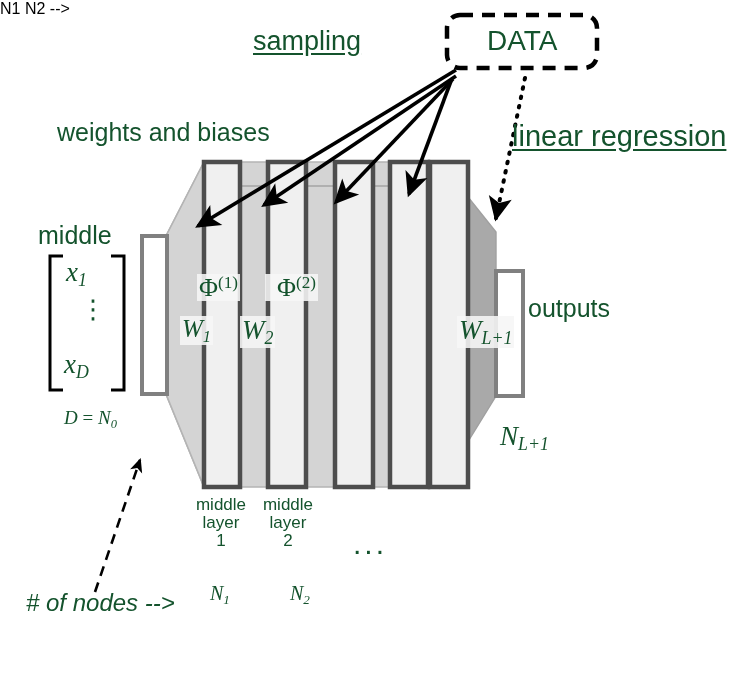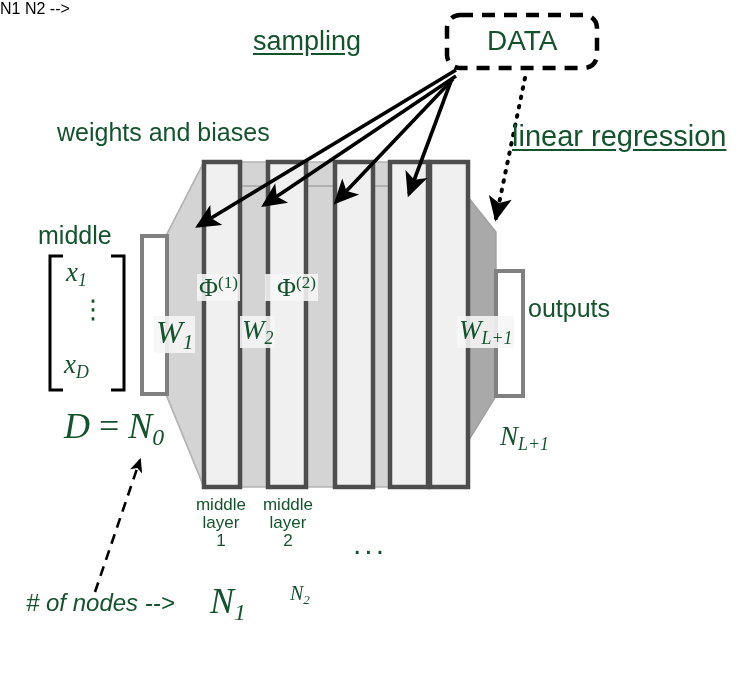--- a/index.html
+++ b/index.html
@@ -138,37 +138,37 @@
     <span>x</span><sub>1</sub>
   </div>
 
   <div class="lbl serif" style="left:80px; top:296px; font-size:26px;">⋮</div>
 
   <div class="lbl math" style="left:64px; top:350px; font-size:27px;">
     <span>x</span><sub>D</sub>
   </div>
 
   
-  <div class="lbl math" style="left:64px; top:408px; font-size:36px;">
+  <div class="lbl math" style="left:64px; top:408px; font-size:19px;">
     <span>D</span>
     <span class="upr">=</span>
     <span>N</span><sub>0</sub>
   </div>
 
   
   <div class="lbl math chip" style="left:197px; top:274px; font-size:26px;">
     <span class="upr">Φ</span><sup>(1)</sup>
   </div>
 
   <div class="lbl math chip" style="left:265px; top:274px; font-size:26px;padding-left:12px;">
     <span class="upr">Φ</span><sup>(2)</sup>
   </div>
 
   
-  <div class="lbl math chip" style="left:154px; top:316px; font-size:32px;">
+  <div class="lbl math chip" style="left:180px; top:316px; font-size:25px;">
     <span>W</span><sub>1</sub>
   </div>
 
   <div class="lbl math chip" style="left:240px; top:316px; font-size:27px;">
     <span>W</span><sub>2</sub>
   </div>
 
   <div class="lbl math chip" style="left:457px; top:316px; font-size:27px;">
     <span>W</span><sub>L+1</sub>
   </div>
@@ -189,21 +189,21 @@
     <div>middle</div>
     <div>layer</div>
     <div>2</div>
   </div>
 
   <div class="lbl sans" style="left:353px; top:528px; font-size:30px; letter-spacing:3px;">...</div>
 
    N1 N2 --&gt;
   <div class="lbl sans" style="left:26px; top:590px; font-size:24px;font-style:italic;"># of nodes --&gt;</div>
 
-  <div class="lbl math" style="left:210px; top:583px; font-size:36px;">
+  <div class="lbl math" style="left:210px; top:583px; font-size:20px;">
     <span>N</span><sub>1</sub>
   </div>
 
   <div class="lbl math" style="left:290px; top:583px; font-size:20px;">
     <span>N</span><sub>2</sub>
   </div>
 
 </div>
 
 </body></html>

